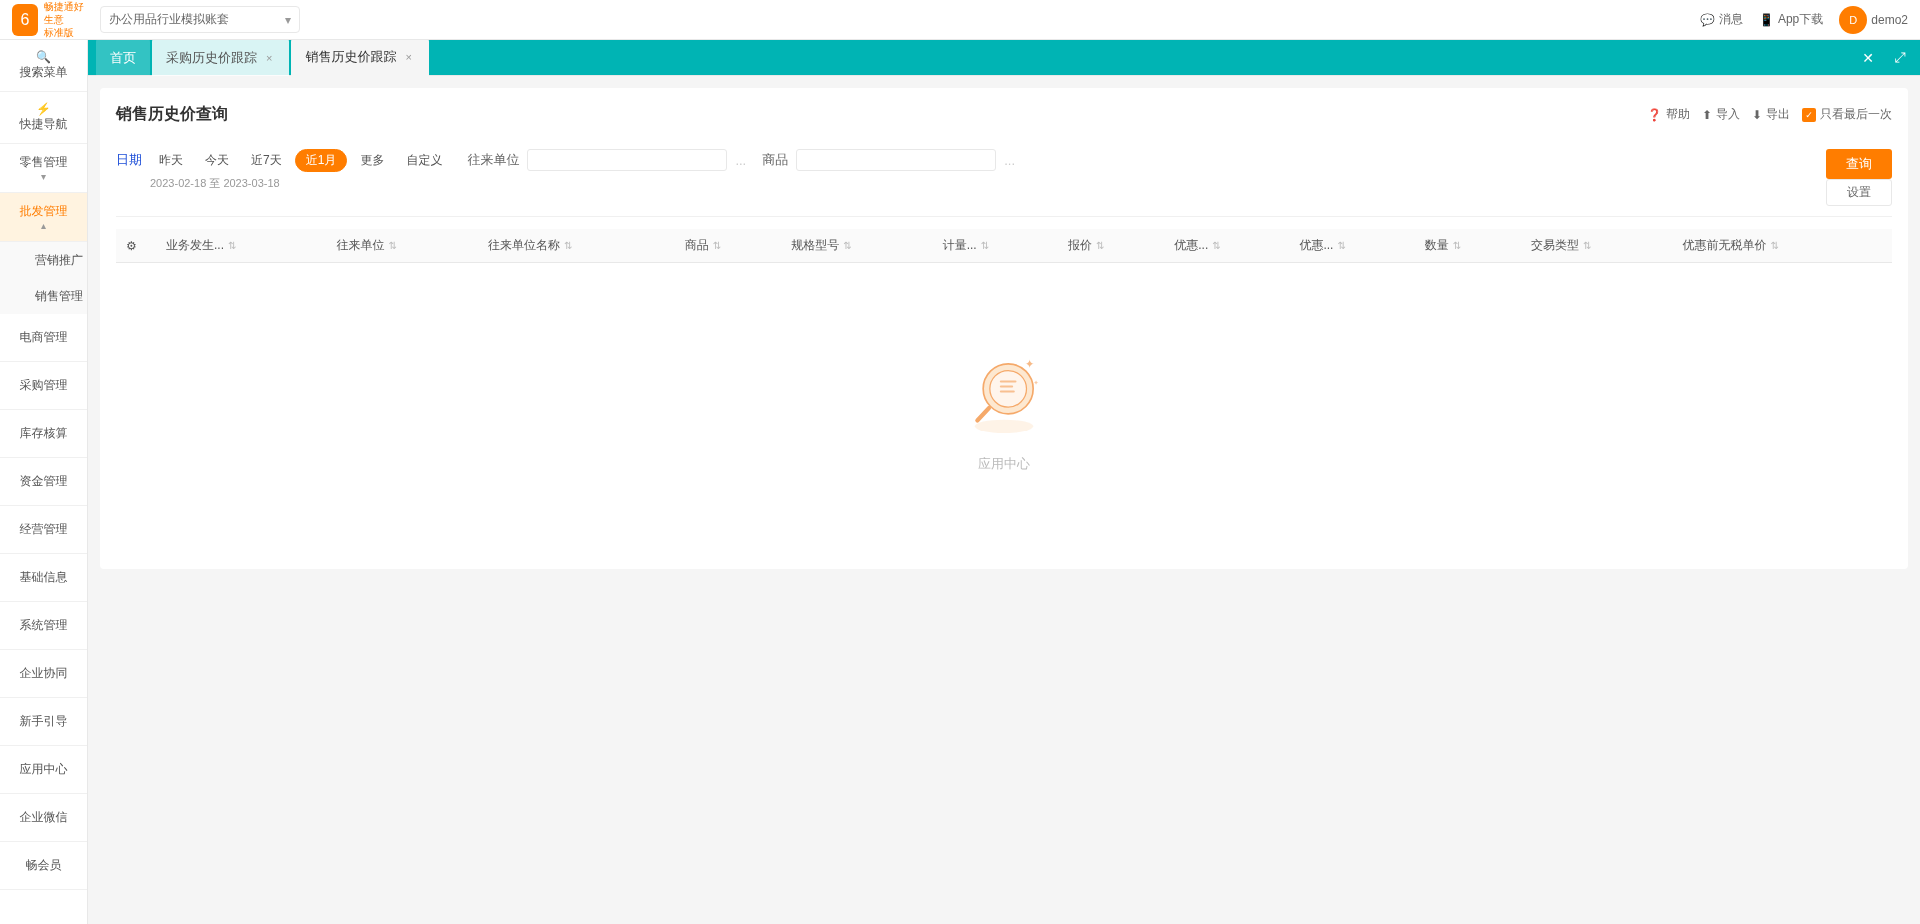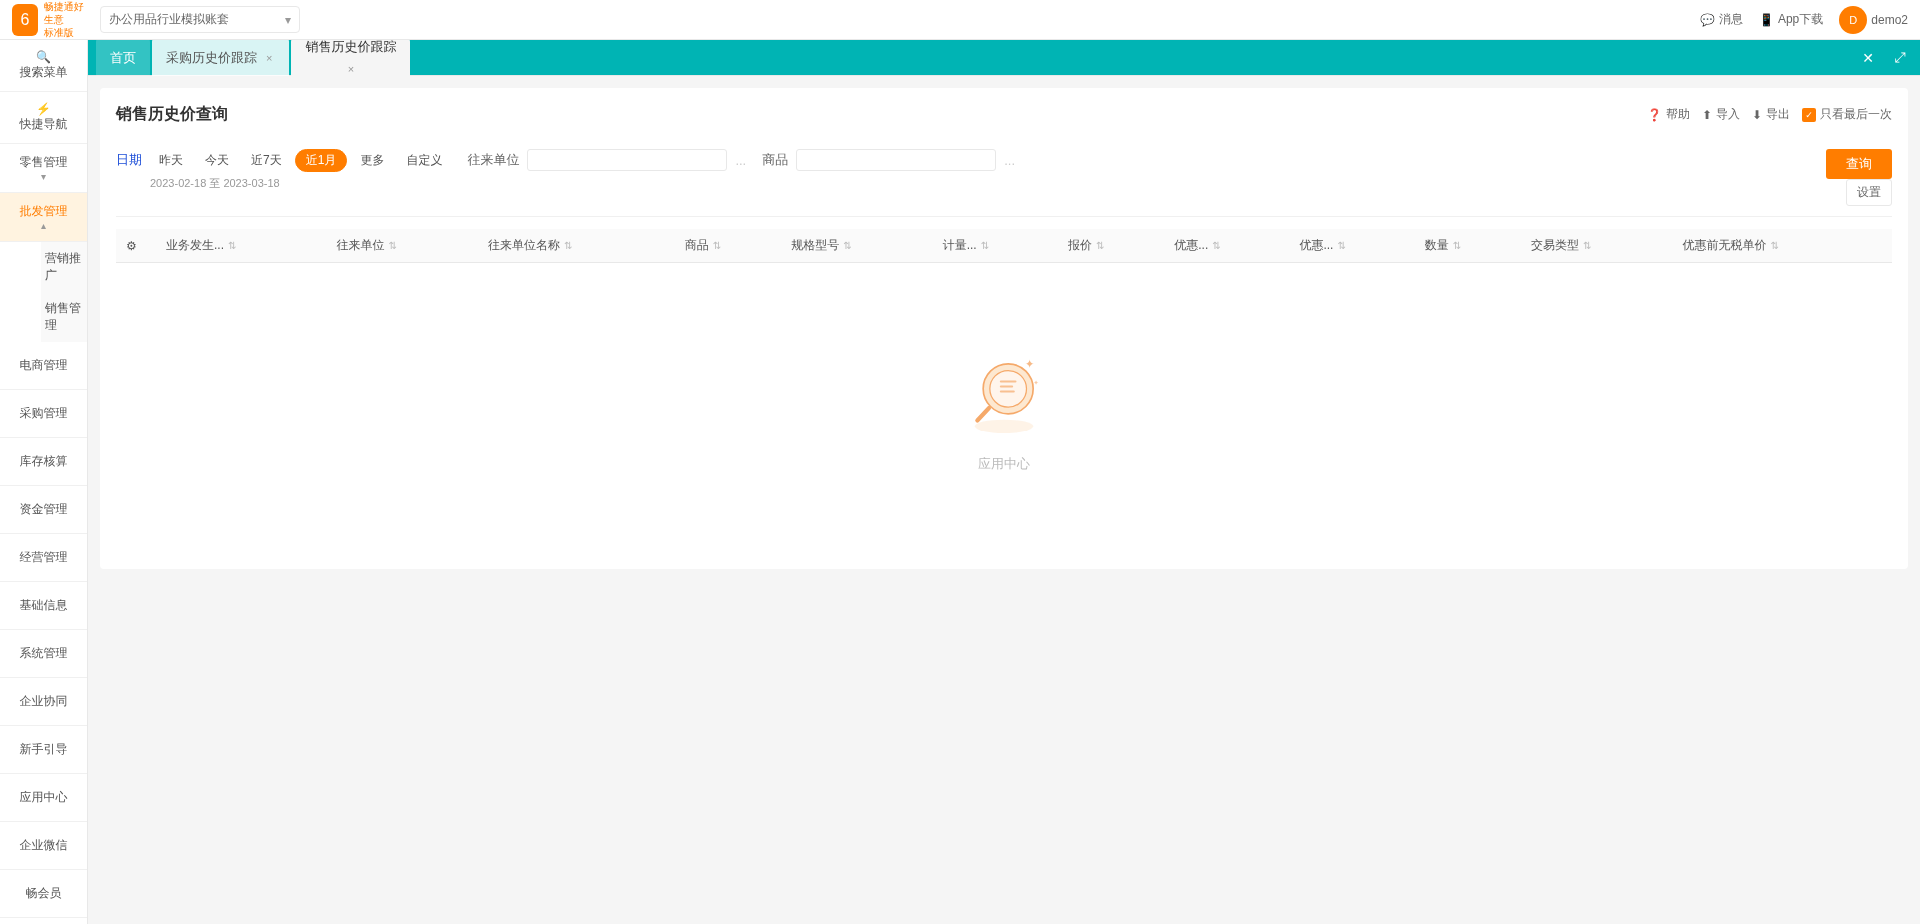--- a/index.html
+++ b/index.html
@@ -106,28 +106,27 @@
       font-size: 12px;
       border-bottom: 1px solid #f0f0f0;
       min-height: 48px;
     }
     .sidebar-item.active { color: #ff7d00; background: #fff3e0; }
     .sidebar-item .arrow { font-size: 10px; color: #999; }
 
     .sidebar-sub-item {
       display: flex;
       align-items: center;
-      justify-content: flex-start;
+      justify-content: flex-end;
       padding: 8px 4px;
       cursor: pointer;
       color: #555;
       font-size: 12px;
       min-height: 36px;
       background: #f9f9f9;
-      margin-left: 41px;
     }
 
     
     .content-area {
       flex: 1;
       display: flex;
       flex-direction: column;
       overflow: hidden;
       background: #f5f5f5;
     }
@@ -323,21 +322,21 @@
       color: white;
       border: none;
       padding: 6px 20px;
       border-radius: 3px;
       cursor: pointer;
       font-size: 13px;
     }
     .settings-btn {
       border: 1px solid #e8e8e8;
       background: #fff;
-      padding: 4px 10px;
+      padding: 4px 20px;
       border-radius: 3px;
       cursor: pointer;
       font-size: 12px;
       color: #666;
     }
 
     .filter-actions {
       margin-left: auto;
       display: flex;
       flex-direction: column;
@@ -492,21 +491,21 @@
   <div class="content-area">
 
     <div class="tab-bar" style="background: #00b4b4;">
       <div class="tab home" style="background: rgba(255,255,255,0.2); color:#fff; border-radius:4px;">
         <span>首页</span>
       </div>
       <div class="tab inactive" style="background: rgba(255,255,255,0.85); color:#555; border-radius:4px 4px 0 0;">
         <span>采购历史价跟踪</span>
         <span class="tab-close">×</span>
       </div>
-      <div class="tab active" style="background: #f5f5f5; color:#333; border-radius:4px 4px 0 0; border-bottom: 2px solid #f5f5f5; flex-direction: column;">
+      <div class="tab active" style="background: #f5f5f5; color:#333; border-radius:4px 4px 0 0; border-bottom: 2px solid #f5f5f5;">
         <span>销售历史价跟踪</span>
         <span class="tab-close">×</span>
       </div>
       <div class="tab-bar-actions">
         <div class="tab-bar-btn" style="color:#fff;">✕</div>
         <div class="tab-bar-btn" style="color:#fff;">⤢</div>
       </div>
     </div>
 
     <div class="page-container">

